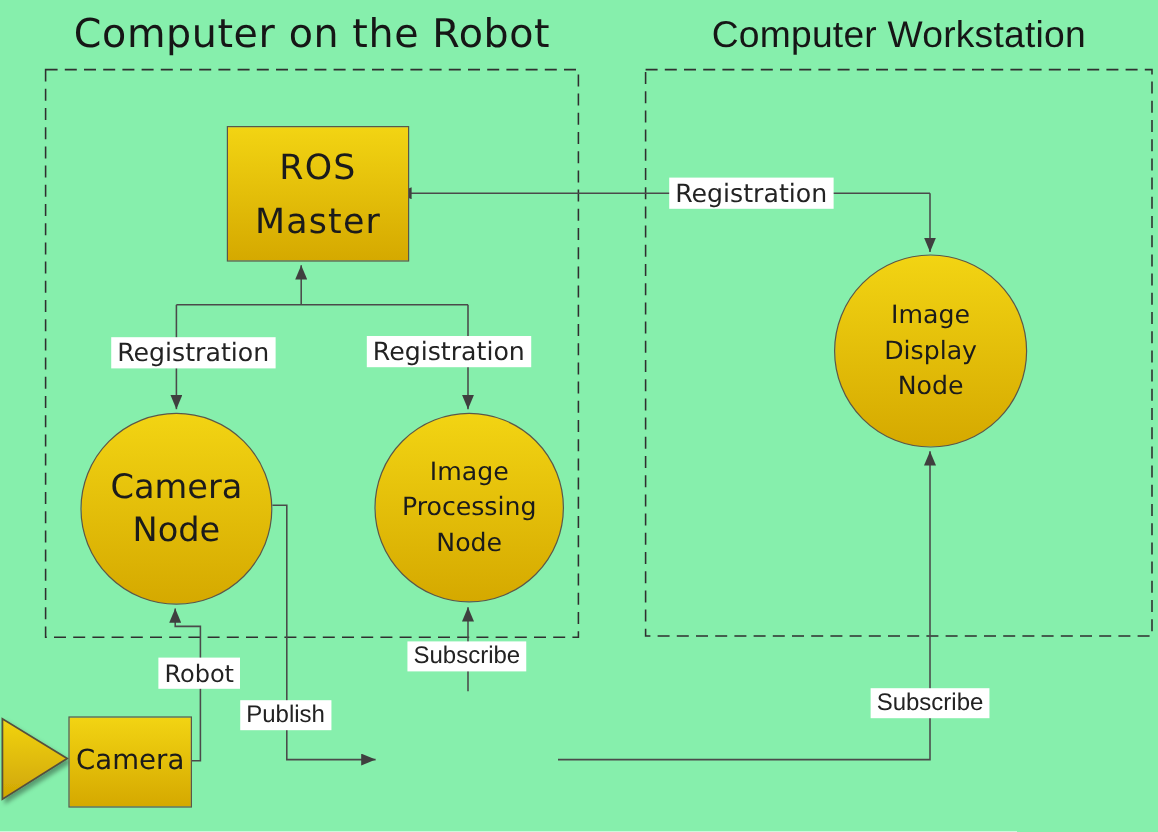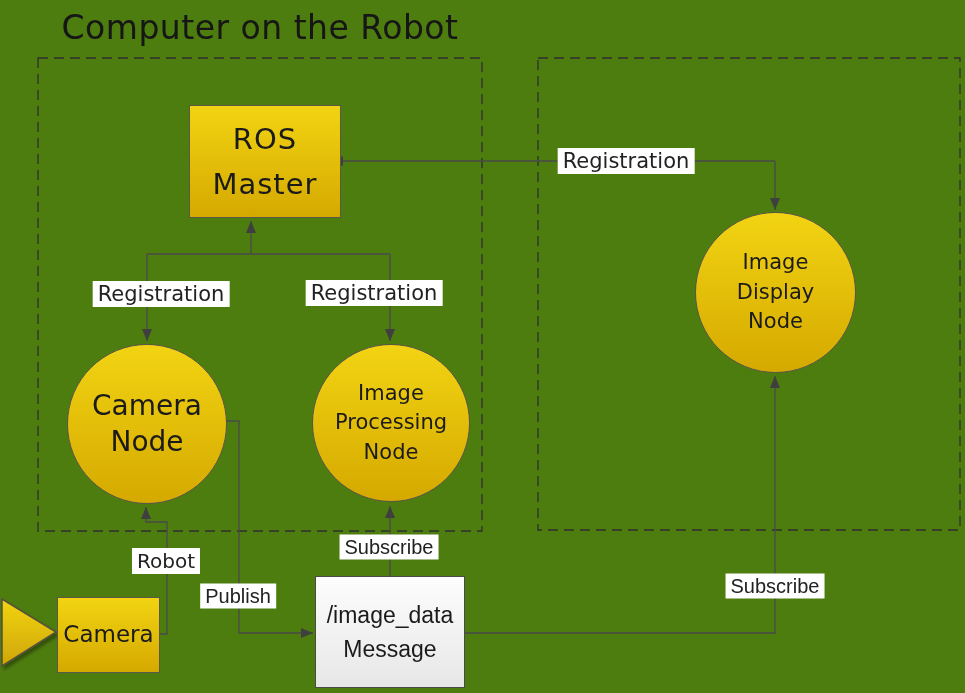--- a/index.html
+++ b/index.html
@@ -8,21 +8,21 @@
     --node-border:#5B5749;
     --message-fill-top:#FDFDFD;
     --message-fill-bottom:#E7E7E7;
     --message-border:#4A4A4A;
     --line:#4A4A4A;
     --dash:#2F2F2F;
     --text:#1E1E1E;
   }
   html,body{margin:0;padding:0;background:#ffffff;}
   .stage{
-    position:relative;width:965px;height:693px;background:#4d7c0f;overflow:hidden;
+    position:relative;width:965px;height:693px;background:#86efac;overflow:hidden;
     font-family:"DejaVu Sans",sans-serif;color:var(--text);
   }
   .stage svg{position:absolute;left:0;top:0;}
   .geo{font-family:"DejaVu Sans",sans-serif;text-align:center;}
   .hum{font-family:"Liberation Sans",sans-serif;}
   .title{position:absolute;text-align:center;white-space:nowrap;color:#161616;}
   .t-robot{left:38px;top:8px;width:444px;font-size:33px;letter-spacing:.5px;}
   .t-ws{left:538px;top:11px;width:422px;font-size:31px;letter-spacing:.2px;}
   .node{
     position:absolute;display:flex;align-items:center;justify-content:center;
@@ -92,20 +92,21 @@
       <polyline points="160,634 167,634 167,522 146,522 146,507" marker-end="url(#arrow)"></polyline>
       <polyline points="227,421 239,421 239,633 313,633" marker-end="url(#arrow)"></polyline>
       <line x1="390" y1="576" x2="390" y2="506" marker-end="url(#arrow)"></line>
       <polyline points="465,633 775,633 775,376" marker-end="url(#arrow)"></polyline>
     </g>
 
     <polygon points="2,599 2,666 56,632" fill="url(#gradY)" stroke="#55503E" stroke-width="1.5" filter="url(#softShadow)"></polygon>
   </svg>
 
   <div class="title t-robot geo">Computer on the Robot</div>
+  <div class="title t-ws hum">Computer Workstation</div>
 
   <div class="node n-ros">
     <span class="node-label">ROS
 Master</span>
   </div>
   <div class="node n-camnode">
     <span class="node-label">Camera
 Node</span>
   </div>
   <div class="node n-proc">
@@ -114,24 +115,20 @@
 Node</span>
   </div>
   <div class="node n-disp">
     <span class="node-label">Image
 Display
 Node</span>
   </div>
   <div class="node n-camera">
     <span class="node-label">Camera</span>
   </div>
-  <div class="node n-msg">
-    <span class="node-label">/image_data
-Message</span>
-  </div>
 
   <div class="elabel lbl-reg geo e-reg-cam">Registration</div>
   <div class="elabel lbl-reg geo e-reg-proc">Registration</div>
   <div class="elabel lbl-reg geo e-reg-disp">Registration</div>
   <div class="elabel lbl-sm geo e-data">Robot</div>
   <div class="elabel lbl-sm hum e-publish">Publish</div>
   <div class="elabel lbl-sm hum e-sub-proc">Subscribe</div>
   <div class="elabel lbl-sm hum e-sub-disp">Subscribe</div>
 
 </div>

